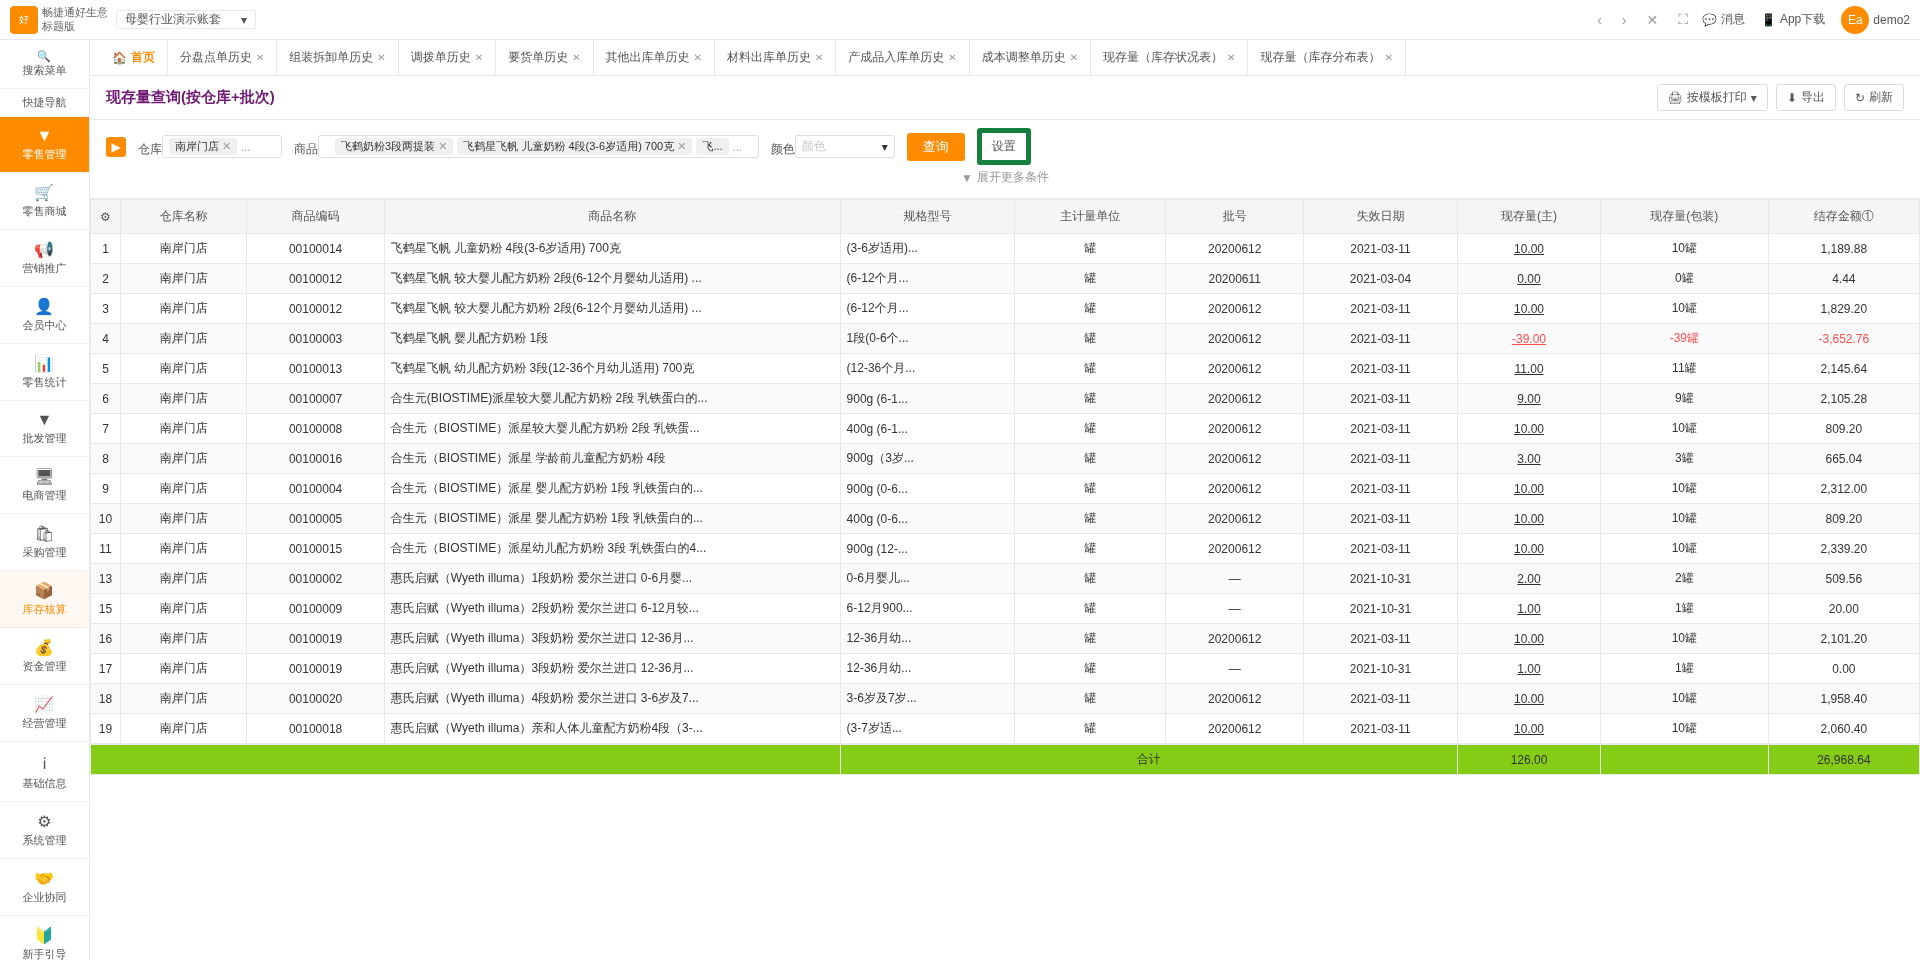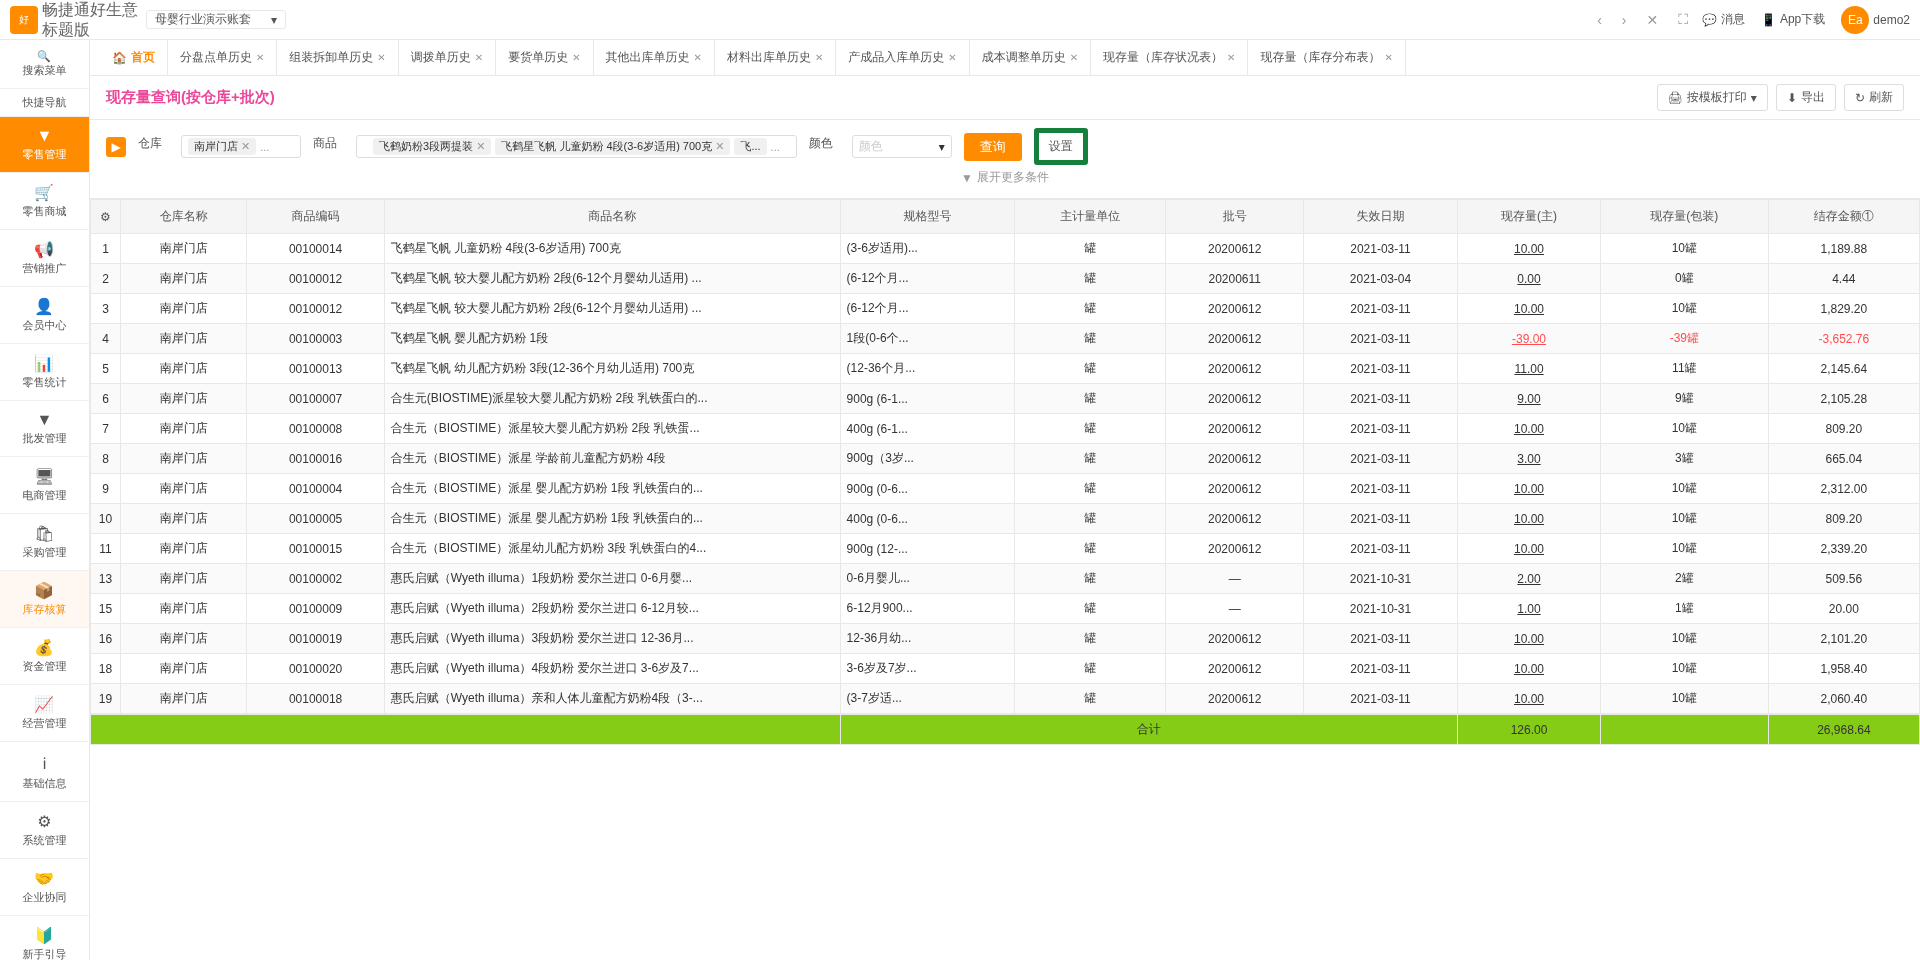--- a/index.html
+++ b/index.html
@@ -25,21 +25,21 @@
       width: 28px;
       height: 28px;
       background: #ff8c00;
       border-radius: 4px;
       display: flex;
       align-items: center;
       justify-content: center;
       color: white;
       font-size: 10px;
     }
-    .logo-text { font-size: 16px; color: #666; line-height: 1.2; }
+    .logo-text { font-size: 11px; color: #666; line-height: 1.2; }
     .tabs-bar {
       flex: 1;
       display: flex;
       align-items: center;
       overflow: hidden;
       height: 40px;
     }
     .top-right {
       display: flex;
       align-items: center;
@@ -161,21 +161,21 @@
 
     
     .page-header {
       background: #fff;
       padding: 8px 16px;
       border-bottom: 1px solid #e8e8e8;
       display: flex;
       align-items: center;
       justify-content: space-between;
     }
-    .page-title { font-size: 15px; font-weight: bold; color: #ec4899; }
+    .page-title { font-size: 15px; font-weight: bold; color: #701a75; }
     .header-actions { display: flex; align-items: center; gap: 8px; }
     .btn-print {
       display: flex;
       align-items: center;
       gap: 4px;
       padding: 4px 10px;
       border: 1px solid #ddd;
       border-radius: 3px;
       cursor: pointer;
       font-size: 12px;
@@ -228,22 +228,22 @@
       border-radius: 3px;
       cursor: pointer;
       display: flex;
       align-items: center;
       justify-content: center;
       color: white;
       font-size: 12px;
     }
     .filter-group {
       display: flex;
-      align-items: flex-start;
-      gap: 19px;
+      align-items: flex-end;
+      gap: 0;
     }
     .filter-label { font-size: 12px; color: #555; white-space: nowrap; }
     .filter-tag-wrap {
       display: flex;
       align-items: center;
       border: 1px solid #ddd;
       border-radius: 3px;
       padding: 2px 6px;
       min-width: 120px;
       background: #fff;
@@ -786,20 +786,33 @@
     <td class="td-name" title="惠氏启赋（Wyeth illuma）3段奶粉 爱尔兰进口 12-36月...">惠氏启赋（Wyeth illuma）3段奶粉 爱尔兰进口 12-36月...</td>
     <td class="td-spec">12-36月幼...</td>
     <td>罐</td>
     <td>20200612</td>
     <td>2021-03-11</td>
     <td><span class="underline">10.00</span></td>
     <td>10罐</td>
     <td>2,101.20</td>
   </tr>
             <tr>
+    <td>17</td>
+    <td>南岸门店</td>
+    <td>00100019</td>
+    <td class="td-name" title="惠氏启赋（Wyeth illuma）3段奶粉 爱尔兰进口 12-36月...">惠氏启赋（Wyeth illuma）3段奶粉 爱尔兰进口 12-36月...</td>
+    <td class="td-spec">12-36月幼...</td>
+    <td>罐</td>
+    <td>—</td>
+    <td>2021-10-31</td>
+    <td><span class="underline">1.00</span></td>
+    <td>1罐</td>
+    <td>0.00</td>
+  </tr>
+            <tr>
     <td>18</td>
     <td>南岸门店</td>
     <td>00100020</td>
     <td class="td-name" title="惠氏启赋（Wyeth illuma）4段奶粉 爱尔兰进口 3-6岁及7...">惠氏启赋（Wyeth illuma）4段奶粉 爱尔兰进口 3-6岁及7...</td>
     <td class="td-spec">3-6岁及7岁...</td>
     <td>罐</td>
     <td>20200612</td>
     <td>2021-03-11</td>
     <td><span class="underline">10.00</span></td>
     <td>10罐</td>

